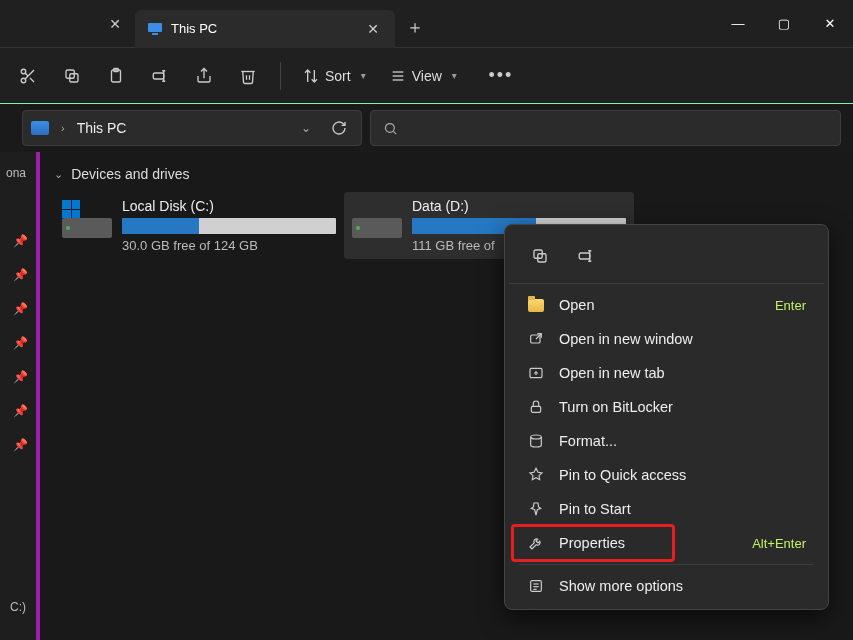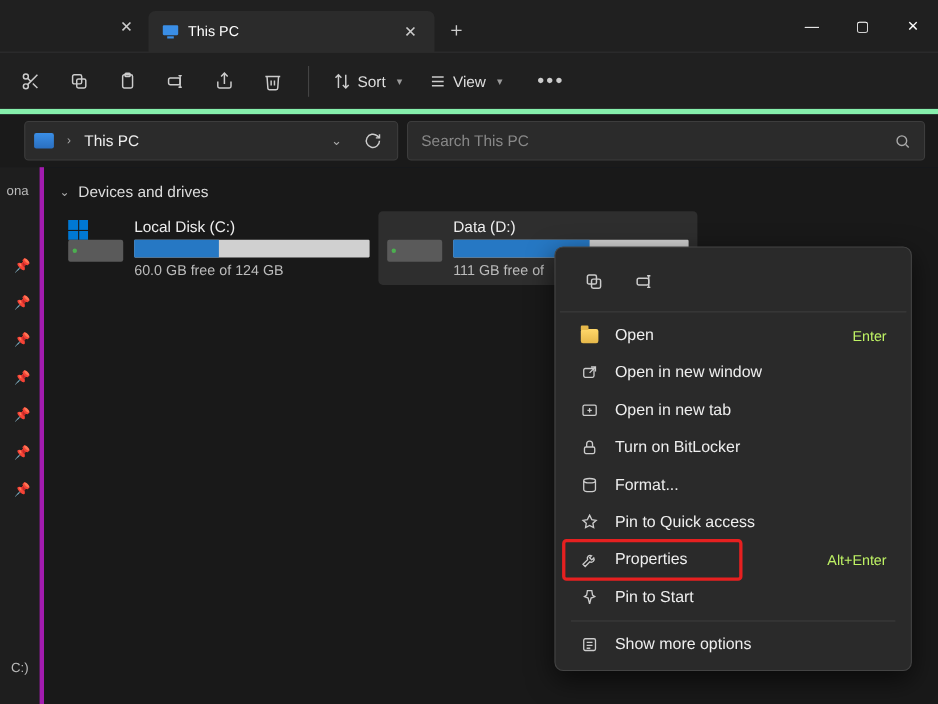--- a/index.html
+++ b/index.html
@@ -44,21 +44,21 @@
     .win-controls { display: flex; height: 100%; }
     .win-btn { width: 46px; display: flex; align-items: center; justify-content: center; color: #fff; font-size: 13px; }
     
     .toolbar {
       height: 56px;
       background: #202020;
       display: flex;
       align-items: center;
       padding: 0 8px;
       gap: 4px;
-      border-bottom: 5px solid #86efac;
+      border-bottom: 1px solid #86efac;
     }
     .tb-btn {
       width: 40px; height: 40px;
       display: flex; align-items: center; justify-content: center;
       color: #ccc;
       border-radius: 4px;
     }
     .tb-sep { width: 1px; height: 28px; background: #444; margin: 0 8px; }
     .tb-labeled { display: flex; align-items: center; gap: 6px; padding: 0 10px; height: 40px; color: #ddd; font-size: 14px; }
     .tb-labeled svg { flex-shrink: 0; }
@@ -304,21 +304,20 @@
     <span class="addr-text">This PC</span>
     <span class="addr-drop">⌄</span>
     <span class="addr-refresh">
       <svg width="16" height="16" viewBox="0 0 24 24" fill="none" stroke="#ccc" stroke-width="2">
           <path d="M21 12a9 9 0 1 1-3-6.7L21 8"></path>
           <polyline points="21 3 21 8 16 8"></polyline>
         </svg>
     </span>
   </div>
   <div class="searchbox">
-    <span>Search This PC</span>
     <svg width="15" height="15" viewBox="0 0 24 24" fill="none" stroke="#aaa" stroke-width="2">
         <circle cx="11" cy="11" r="7"></circle>
         <line x1="21" y1="21" x2="16.65" y2="16.65"></line>
       </svg>
   </div>
 </div>
 
 <div class="main">
   <div class="sidebar">
     <div class="sidebar-txt">ona</div>
@@ -349,21 +348,21 @@
                 <div></div>
               </div>
             </div>
           <div class="body"></div>
         </div>
         <div class="drive-info">
           <div class="drive-name">Local Disk (C:)</div>
           <div class="drive-bar">
               <div class="fill" style="width:36%"></div>
             </div>
-          <div class="drive-free">60.0 GB free of 124 GB</div>
+          <div class="drive-free">30.0 GB free of 124 GB</div>
         </div>
       </div>
 
       <div class="drive selected">
         <div class="drive-icon">
           <div class="top"></div>
           <div class="body"></div>
         </div>
         <div class="drive-info">
           <div class="drive-name">Data (D:)</div>
@@ -439,37 +438,37 @@
     <span>Format...</span>
   </div>
   <div class="ctx-item">
     <span class="icon-slot">
         <svg width="16" height="16" viewBox="0 0 24 24" fill="none" stroke="#ccc" stroke-width="1.8">
           <path d="M12 2l3 6 6 1-4.5 4 1 6L12 16l-5.5 3 1-6L3 9l6-1z"></path>
         </svg>
       </span>
     <span>Pin to Quick access</span>
   </div>
+  <div class="ctx-item">
+    <span class="icon-slot">
+        <svg width="16" height="16" viewBox="0 0 24 24" fill="none" stroke="#ccc" stroke-width="1.8">
+          <path d="M9 3h6l1 6 3 2-5 2-2 8-2-8-5-2 3-2z"></path>
+        </svg>
+      </span>
+    <span>Pin to Start</span>
+  </div>
   <div class="ctx-item" style="position:relative;">
     <span class="icon-slot">
         <svg width="16" height="16" viewBox="0 0 24 24" fill="none" stroke="#ccc" stroke-width="1.8">
           <path d="M14.7 6.3a4 4 0 0 0-5.4 5.4L3 18l3 3 6.3-6.3a4 4 0 0 0 5.4-5.4L15 12l-3-3 2.7-2.7z"></path>
         </svg>
       </span>
     <span>Properties</span>
     <span class="shortcut">Alt+Enter</span>
     <div class="highlight-box" style="left:2px; top:-2px; width:164px; height:38px;"></div>
-  </div>
-  <div class="ctx-item">
-    <span class="icon-slot">
-        <svg width="16" height="16" viewBox="0 0 24 24" fill="none" stroke="#ccc" stroke-width="1.8">
-          <path d="M9 3h6l1 6 3 2-5 2-2 8-2-8-5-2 3-2z"></path>
-        </svg>
-      </span>
-    <span>Pin to Start</span>
   </div>
   <div class="ctx-sep"></div>
   <div class="ctx-item">
     <span class="icon-slot">
         <svg width="16" height="16" viewBox="0 0 24 24" fill="none" stroke="#ccc" stroke-width="1.8">
           <rect x="4" y="4" width="16" height="16" rx="2"></rect>
           <line x1="8" y1="9" x2="16" y2="9"></line>
           <line x1="8" y1="13" x2="16" y2="13"></line>
           <line x1="8" y1="17" x2="13" y2="17"></line>
         </svg>

